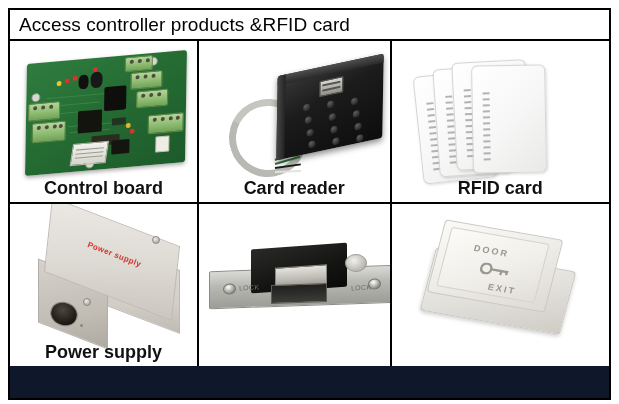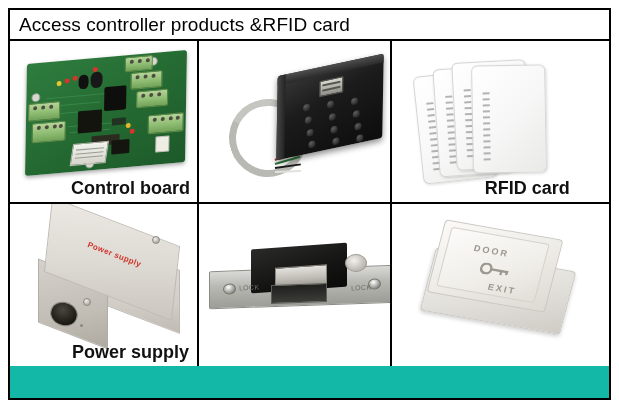--- a/index.html
+++ b/index.html
@@ -23,21 +23,21 @@
 
   
   .table {
     position: absolute;
     left: 8px;
     top: 8px;
     width: 603px;
     height: 392px;
     border: 2px solid #000000;
     box-sizing: border-box;
-    background: #14b8a6;
+    background: #0f172a;
   }
 
   .section-header {
     height: 31px;
     border-bottom: 2px solid #000000;
     display: flex;
     align-items: center;
     padding-left: 9px;
     box-sizing: border-box;
     background: #ffffff;
@@ -80,21 +80,20 @@
     position: absolute;
     left: 0;
     bottom: 3px;
     width: 100%;
     text-align: center;
     font-size: 18px;
     font-weight: bold;
     color: #111111;
     z-index: 40;
     white-space: nowrap;
-    margin-left: 27px;
   }
 
   
   .pcb-wrap {
     position: absolute;
     left: 16px;
     top: 16px;
     width: 166px;
     height: 118px;
   }
@@ -674,20 +673,21 @@
                 <div class="key" style="left:4px;  top:26px;"></div>
                 <div class="key" style="left:28px; top:28px;"></div>
                 <div class="key" style="left:52px; top:30px;"></div>
                 <div class="key" style="left:6px;  top:38px;"></div>
                 <div class="key" style="left:30px; top:40px;"></div>
                 <div class="key" style="left:54px; top:42px;"></div>
               </div>
             </div>
           </div>
         </div>
+        <div class="caption">Card reader</div>
       </div>
 
       <div class="cell c3">
         <div class="stage">
           <div class="cards-wrap">
             <div class="rfid-card k1">
               <div class="card-serial">
                 <div class="mark" style="top:2px"></div>
                   <div class="mark" style="top:8px"></div>
                 <div class="mark" style="top:14px"></div>

